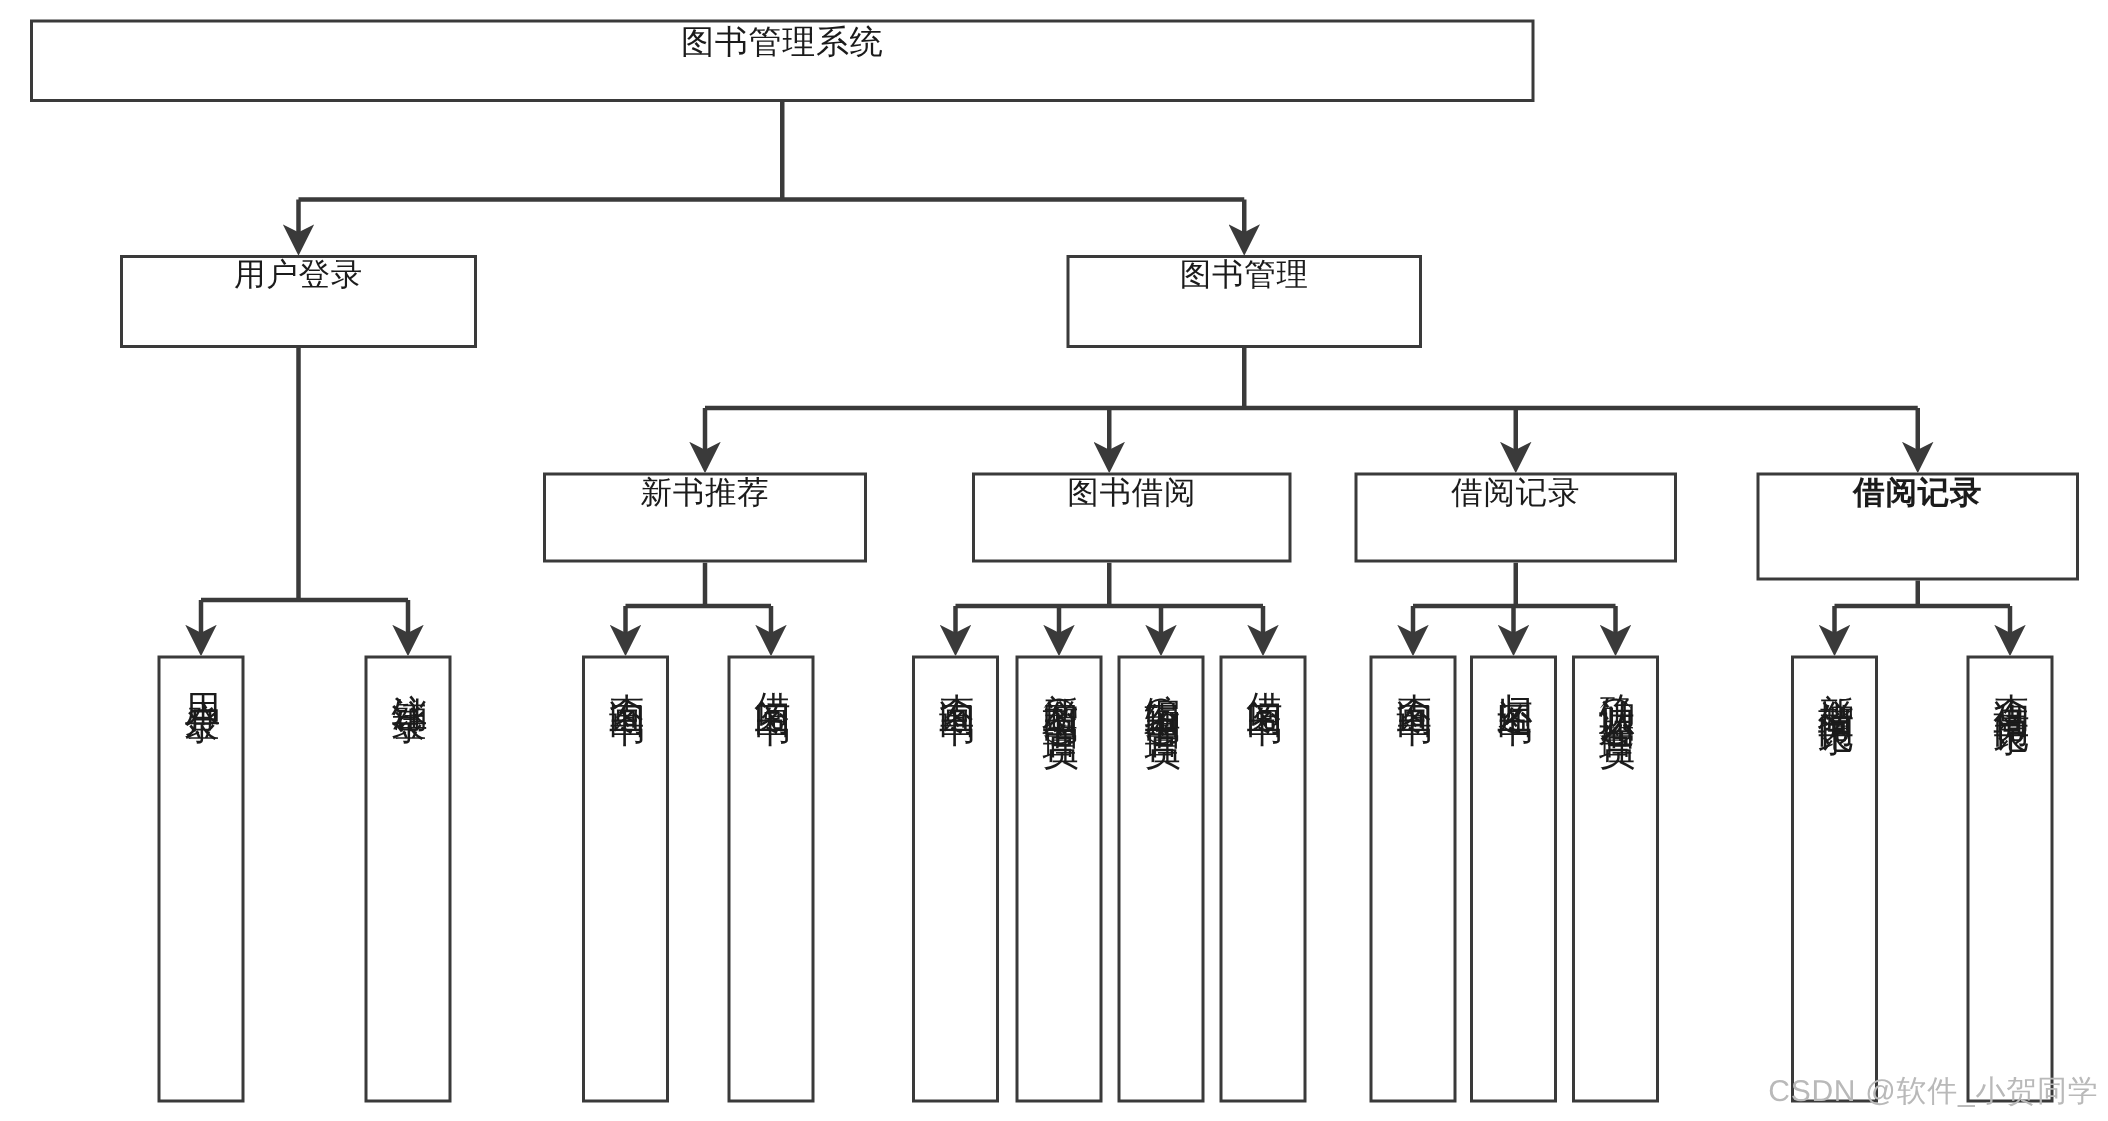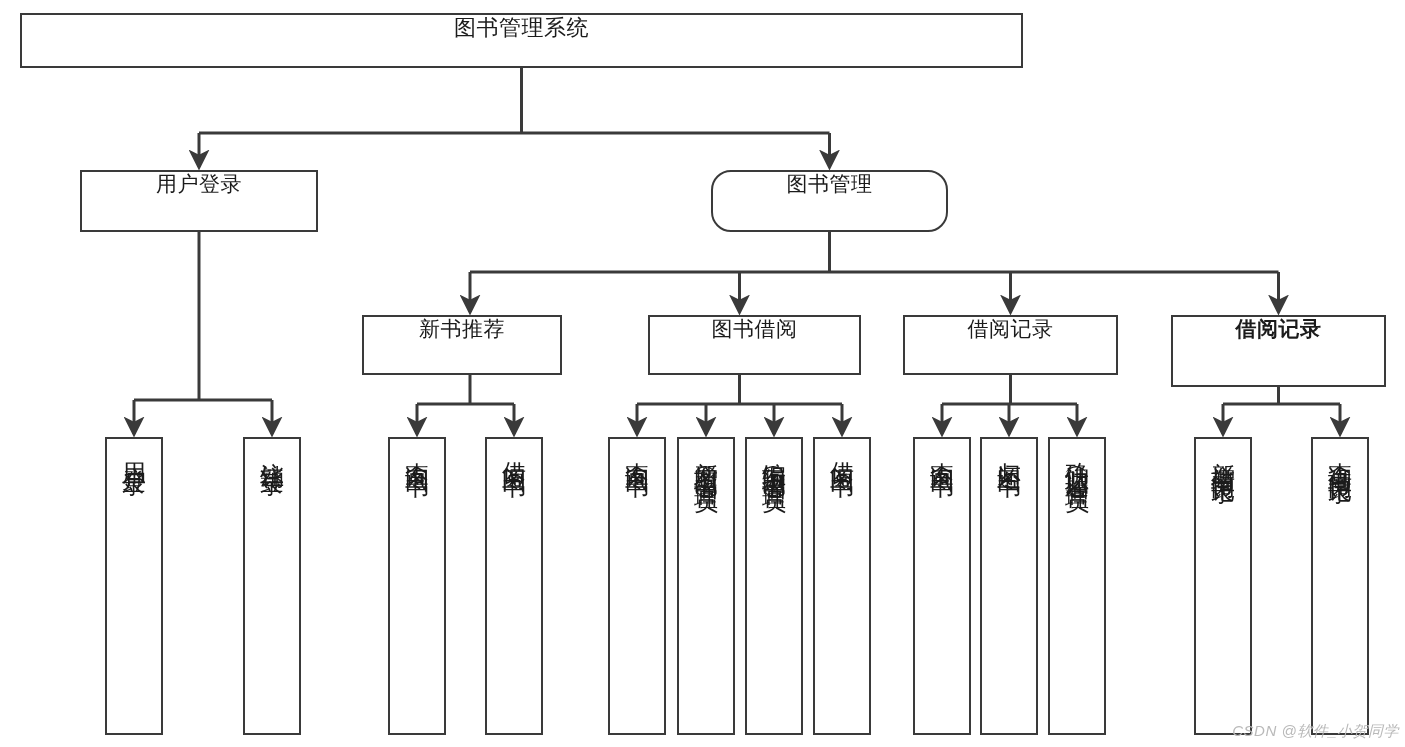--- a/index.html
+++ b/index.html
@@ -62,27 +62,26 @@
     text-orientation: upright;
     font-size: 24px;
     line-height: 1.0;
     letter-spacing: 4px;
     white-space: nowrap;
   }
   .watermark {
     position: absolute;
     right: 6px;
     bottom: 6px;
-    font-size: 15px;
+    font-size: 20px;
     color: #b9b9b9;
     letter-spacing: 0.5px;
     z-index: 5;
     white-space: nowrap;
     font-family: "Liberation Sans", "DejaVu Sans", sans-serif;
-    font-style: italic;
   }
 </style>
 </head>
 <body>
 
 <div id="canvas">
 
   <svg id="edges" viewBox="0 0 1405 747" width="1405" height="747">
     <defs>
       <marker id="arrow" viewBox="0 0 12 12" refX="10" refY="6" markerWidth="7" markerHeight="7" orient="auto-start-reverse">
@@ -126,24 +125,24 @@
       </g>
   </svg>
 
   <div id="nodes-layer">
       <div class="node h root" style="left: 20px; top: 13px; width: 1003px; height: 55px;">
         <span class="label">图书管理系统</span>
       </div>
       <div class="node h" style="left: 80px; top: 170px; width: 238px; height: 62px;">
         <span class="label">用户登录</span>
       </div>
-      <div class="node h" style="left: 711px; top: 170px; width: 237px; height: 62px; border-radius: 20px;">
+      <div class="node h" style="left: 711px; top: 170px; width: 237px; height: 62px;">
         <span class="label">图书管理</span>
       </div>
-      <div class="node h" style="left: 362px; top: 315px; width: 200px; height: 60px;">
+      <div class="node h" style="left: 362px; top: 315px; width: 216px; height: 60px;">
         <span class="label">新书推荐</span>
       </div>
       <div class="node h" style="left: 648px; top: 315px; width: 213px; height: 60px;">
         <span class="label">图书借阅</span>
       </div>
       <div class="node h" style="left: 903px; top: 315px; width: 215px; height: 60px;">
         <span class="label">借阅记录</span>
       </div>
       <div class="node h" style="left: 1171px; top: 315px; width: 215px; height: 72px; font-weight: bold;">
         <span class="label">借阅记录</span>

